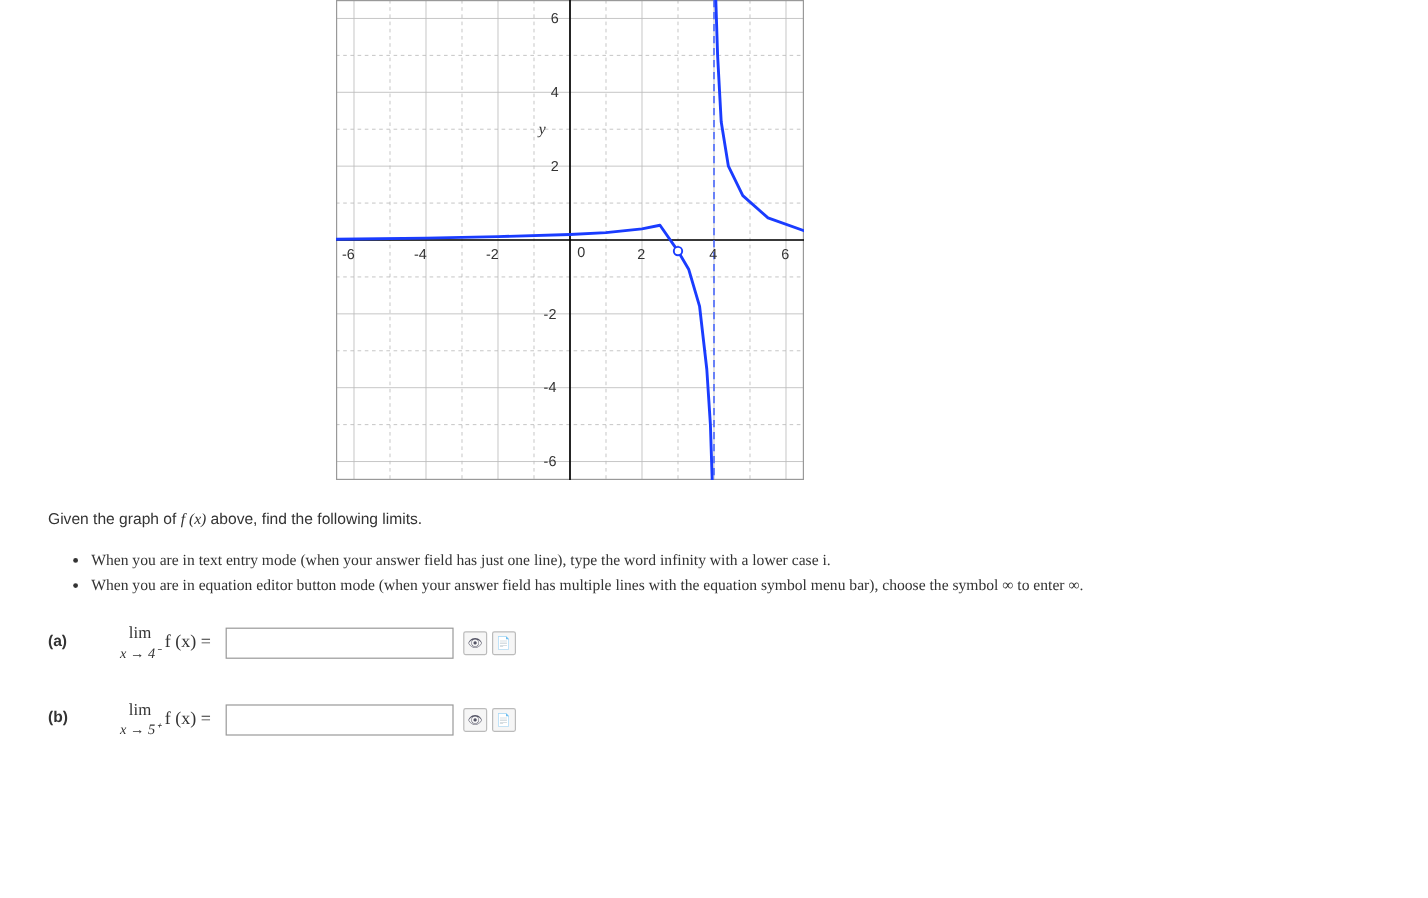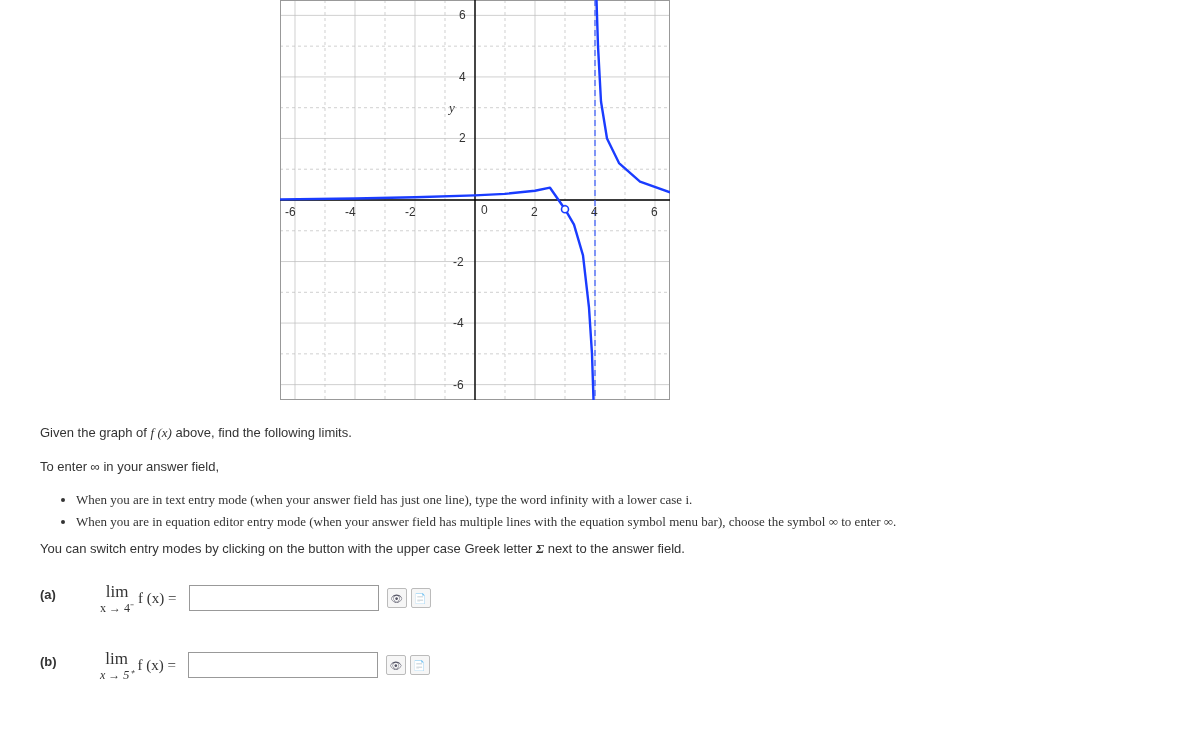--- a/index.html
+++ b/index.html
@@ -42,21 +42,21 @@
     align-self: flex-start;
     padding-top: 4px;
   }
   .lim-block {
     display: inline-flex;
     flex-direction: column;
     align-items: center;
     line-height: 1;
     margin-right: 4px;
   }
-  .lim-top { font-size: 17px; }
+  .lim-top { font-size: 14px; }
   .lim-bot { font-size: 12px; margin-top: 2px; }
   .fx { }
   .eq-sign { margin: 0 6px; }
   input.answer-field {
     width: 180px;
     height: 22px;
     border: 1px solid #999;
     padding: 1px 4px;
     font-size: 13px;
   }
@@ -134,39 +134,33 @@
       <circle cx="285" cy="209.23076923076923" r="3.5" fill="#fff" stroke="#1a3cff" stroke-width="1.6"></circle>
     </svg>
 </div>
 
 <div class="content">
   <p>
     <span>Given the graph of</span>
     <span class="ital">f (x)</span>
     <span>above, find the following limits.</span>
   </p>
-  <p>To enter ∞ in your answer field,</p>
   <ul>
     <li>When you are in text entry mode (when your answer field has just one line), type the word infinity with a lower case i.</li>
-    <li>When you are in equation editor entry mode (when your answer field has multiple lines with the equation symbol menu bar), choose the symbol ∞ to enter ∞.</li>
+    <li>When you are in equation editor button mode (when your answer field has multiple lines with the equation symbol menu bar), choose the symbol ∞ to enter ∞.</li>
   </ul>
-  <p>
-    <span>You can switch entry modes by clicking on the button with the upper case Greek letter</span>
-    <span class="sigma" style="font-weight:bold; font-style:italic;">Σ</span>
-    <span>next to the answer field.</span>
-  </p>
 </div>
 
 <div class="answers">
 
   <div class="ans-row">
     <div class="part-label">(a)</div>
     <div class="lim-block">
       <div class="lim-top">lim</div>
-      <div class="lim-bot" style="">x → 4⁻</div>
+      <div class="lim-bot" style="font-style:italic;">x → 4⁻</div>
     </div>
     <span class="fx">f (x) =</span>
     <span class="eq-sign"></span>
     <input class="answer-field" type="text" style="">
     <span class="icon-btns">
       <span class="icon-btn" title="Preview">👁</span>
       <span class="icon-btn" title="Equation Editor">📄</span>
     </span>
   </div>
 

